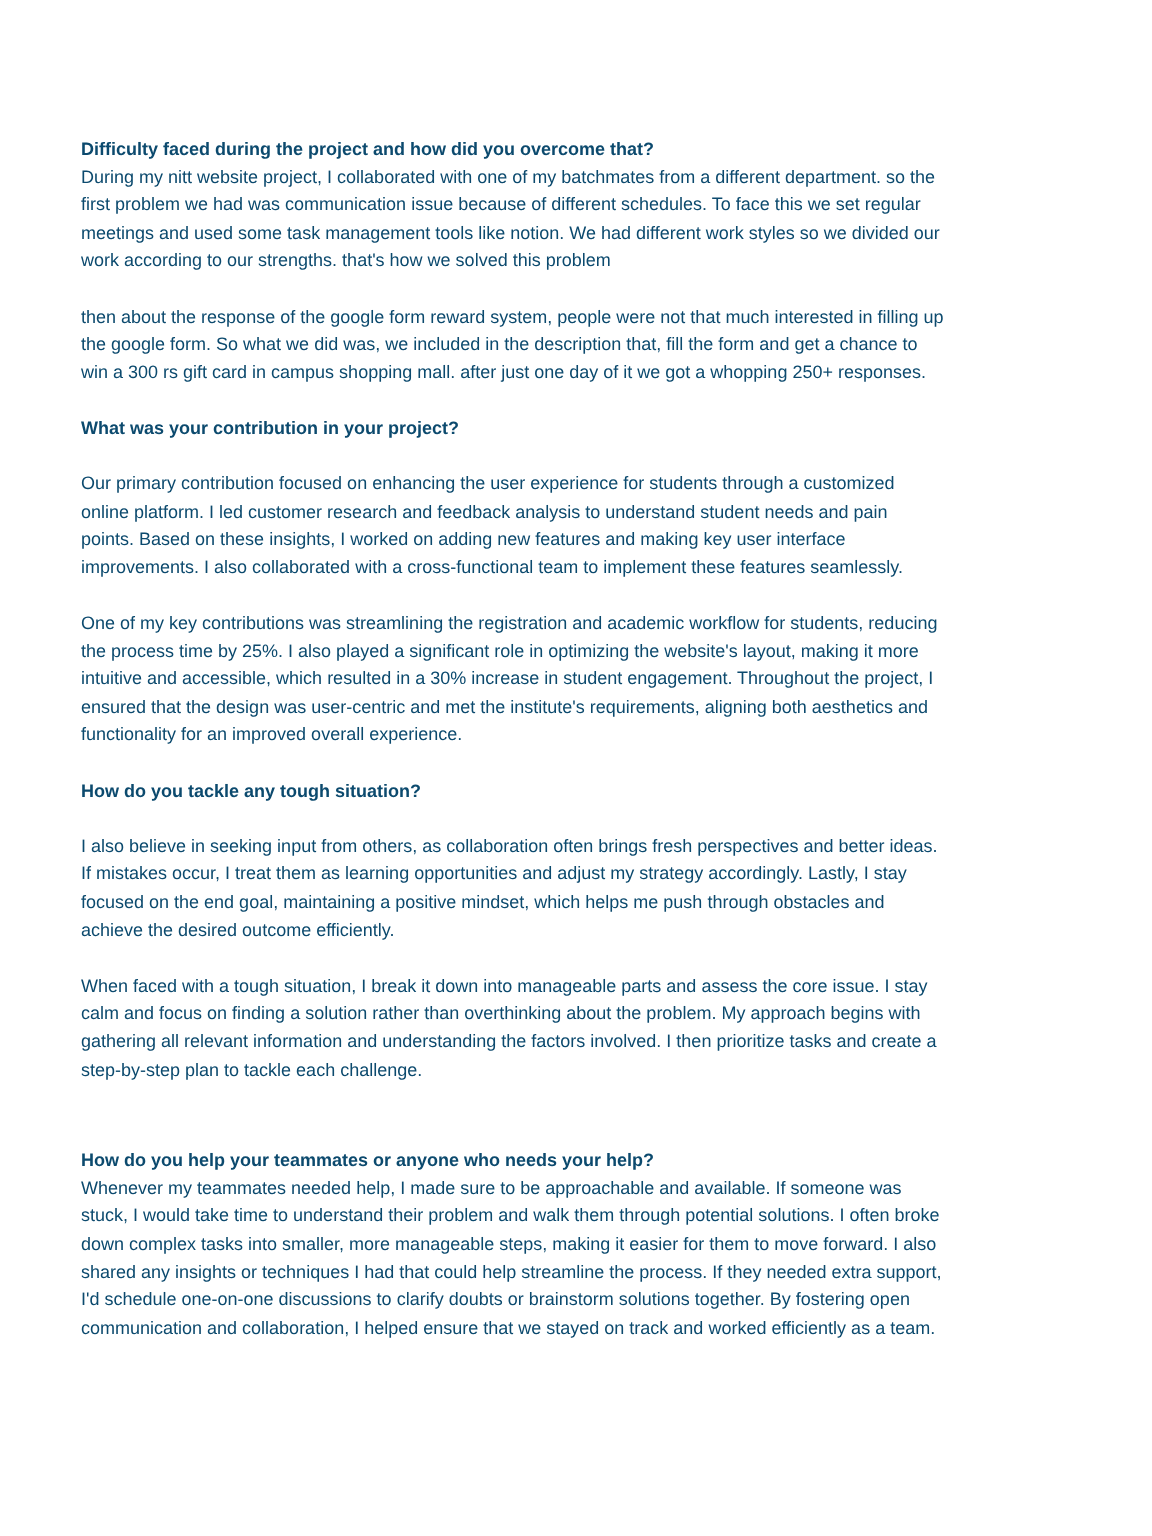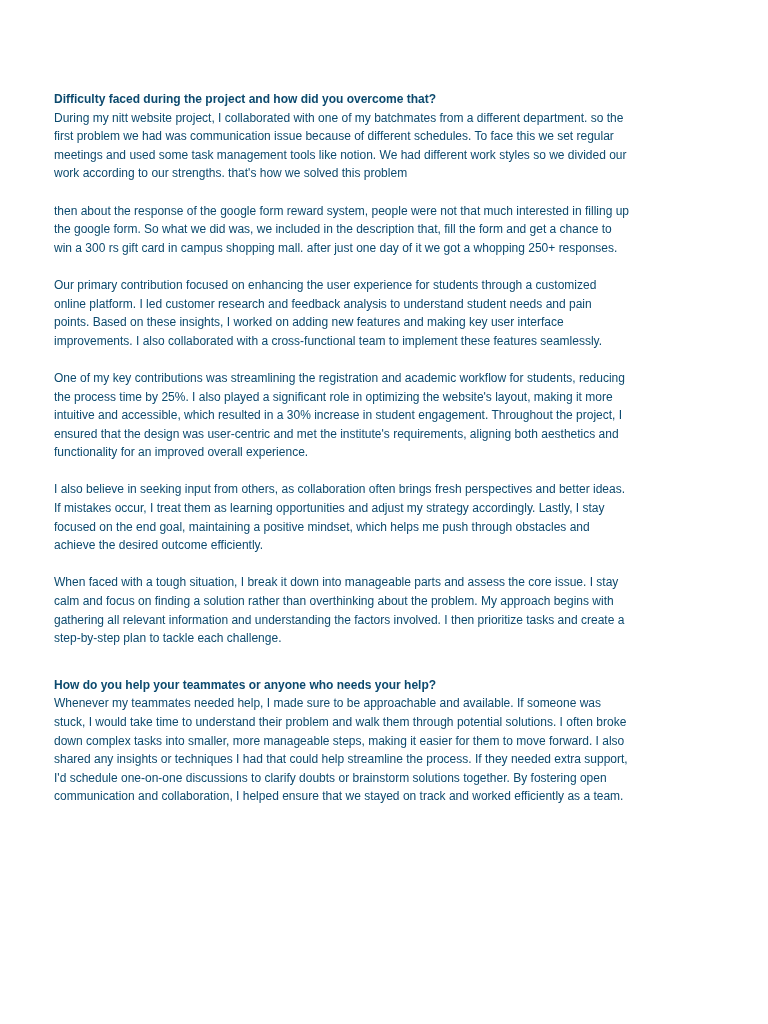--- a/index.html
+++ b/index.html
@@ -22,49 +22,51 @@
       margin: 0;
       font-size: 12px;
       line-height: 18.6px;
       white-space: pre-line;
       color: #0c4a6e;
     }
     .doc-heading {
       font-weight: 700;
     }
     .mt-1 { margin-top: 18.6px; }
-    .mt-2 { margin-top: 28px; }
+    .mt-2 { margin-top: 42px; }
   </style>
 </head>
 <body>
 
 <div class="page">
   <h3 class="doc-block doc-heading">Difficulty faced during the project and how did you overcome that?</h3>
 
   <p class="doc-block">During my nitt website project, I collaborated with one of my batchmates from a different department. so the
 first problem we had was communication issue because of different schedules. To face this we set regular
 meetings and used some task management tools like notion. We had different work styles so we divided our
 work according to our strengths. that's how we solved this problem</p>
 
   <p class="doc-block mt-1">then about the response of the google form reward system, people were not that much interested in filling up
 the google form. So what we did was, we included in the description that, fill the form and get a chance to
 win a 300 rs gift card in campus shopping mall. after just one day of it we got a whopping 250+ responses.</p>
 
+  <h3 class="doc-block doc-heading mt-1">What was your contribution in your project?</h3>
 
   <p class="doc-block mt-1">Our primary contribution focused on enhancing the user experience for students through a customized
 online platform. I led customer research and feedback analysis to understand student needs and pain
 points. Based on these insights, I worked on adding new features and making key user interface
 improvements. I also collaborated with a cross-functional team to implement these features seamlessly.</p>
 
   <p class="doc-block mt-1">One of my key contributions was streamlining the registration and academic workflow for students, reducing
 the process time by 25%. I also played a significant role in optimizing the website's layout, making it more
 intuitive and accessible, which resulted in a 30% increase in student engagement. Throughout the project, I
 ensured that the design was user-centric and met the institute's requirements, aligning both aesthetics and
 functionality for an improved overall experience.</p>
 
+  <h3 class="doc-block doc-heading mt-1">How do you tackle any tough situation?</h3>
 
   <p class="doc-block mt-1">I also believe in seeking input from others, as collaboration often brings fresh perspectives and better ideas.
 If mistakes occur, I treat them as learning opportunities and adjust my strategy accordingly. Lastly, I stay
 focused on the end goal, maintaining a positive mindset, which helps me push through obstacles and
 achieve the desired outcome efficiently.</p>
 
   <p class="doc-block mt-1">When faced with a tough situation, I break it down into manageable parts and assess the core issue. I stay
 calm and focus on finding a solution rather than overthinking about the problem. My approach begins with
 gathering all relevant information and understanding the factors involved. I then prioritize tasks and create a
 step-by-step plan to tackle each challenge.</p>

